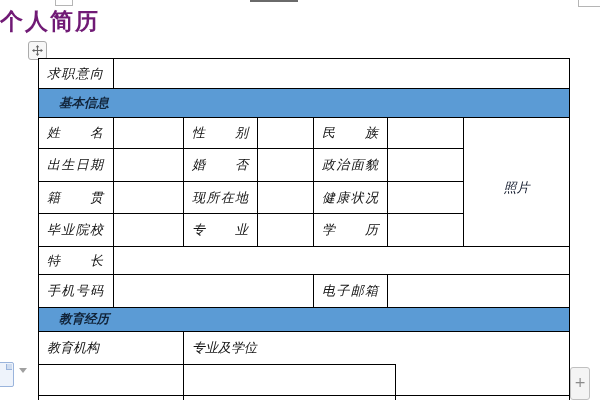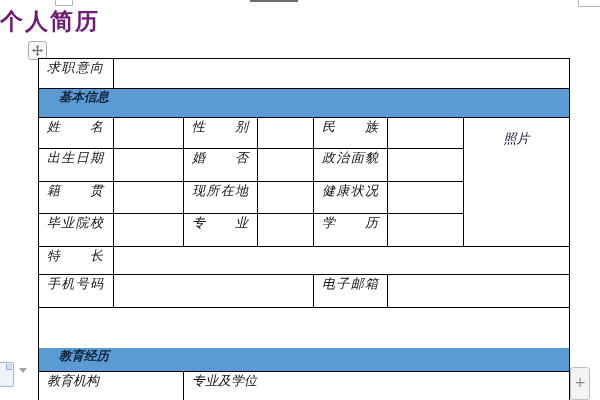--- a/index.html
+++ b/index.html
@@ -30,21 +30,21 @@
   .resume-table{
     position:absolute;left:38px;top:58px;width:532px;
     border:1px solid #000;border-bottom:none;
     box-sizing:border-box;background:#fff;
   }
   .trow{display:grid;}
   .cell{
     box-sizing:border-box;
     border-right:1px solid #000;border-bottom:1px solid #000;
     overflow:hidden;white-space:nowrap;
-    display:flex;align-items:flex-start;
+    display:flex;align-items:center;
     font-size:13px;
   }
   .cell.last{border-right:none;}
   .flabel{padding-left:8px;font-style:italic;color:#111;}
   .flabel .spread{
     display:inline-block;width:56px;
     text-align:justify;text-align-last:justify;
   }
   .sec-header{
     background:#5B9BD5;
@@ -53,21 +53,21 @@
   }
   .photo-cell{justify-content:center;font-style:italic;font-size:13px;color:#0f172a;margin-top:12px;}
   .edu-head{padding-left:8px;font-style:italic;font-size:13px;color:#111;}
   
   .g-job{grid-template-columns:75px 455px;grid-auto-rows:30px;}
   .g-sec1{grid-template-columns:530px;grid-auto-rows:29px;}
   .g-basic{grid-template-columns:75px 70px 74px 56px 74px 76px 105px;
            grid-template-rows:31px 33px 32px 33px;}
   .g-contact{grid-template-columns:75px 200px 74px 181px;grid-auto-rows:33px;}
   .g-spec{grid-template-columns:75px 455px;grid-auto-rows:28px;}
-  .g-sec2{grid-template-columns:530px;grid-auto-rows:24px;margin-top:40px;}
+  .g-sec2{grid-template-columns:530px;grid-auto-rows:24px;}
   .g-edu{grid-template-columns:145px 212px 173px;grid-auto-rows:33px;}
   .g-edu-r1{grid-template-columns:145px 212px 173px;grid-auto-rows:31px;}
   .g-edu-r2{grid-template-columns:145px 212px 173px;grid-auto-rows:20px;}
   .photo-span{grid-column:7;grid-row:1/5;border-bottom:1px solid #000;border-right:none;}
   
   .paste-icon{
     position:absolute;left:-6px;top:362px;width:18px;height:23px;
     border:1px solid #9ab4dc;background:#eef3fb;border-radius:2px;
   }
   .paste-icon:after{

